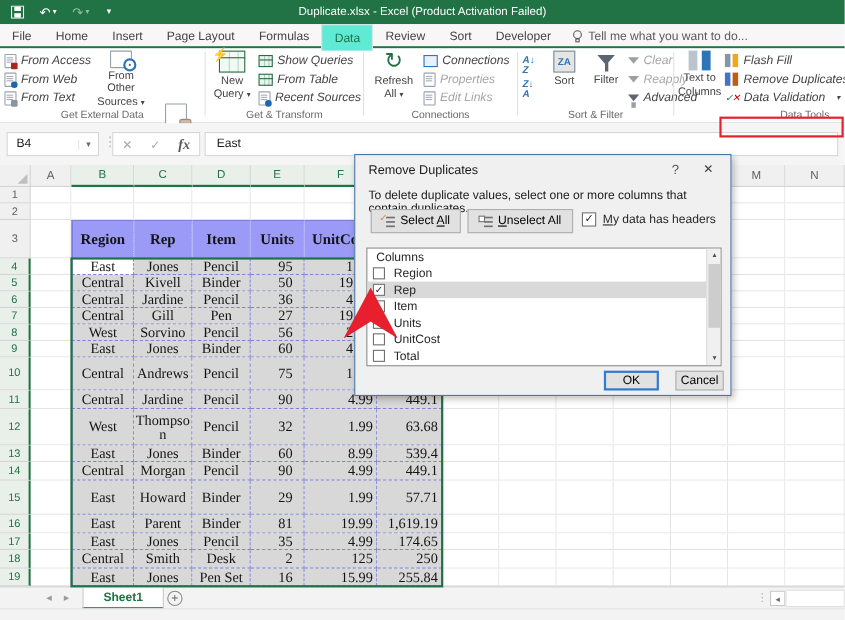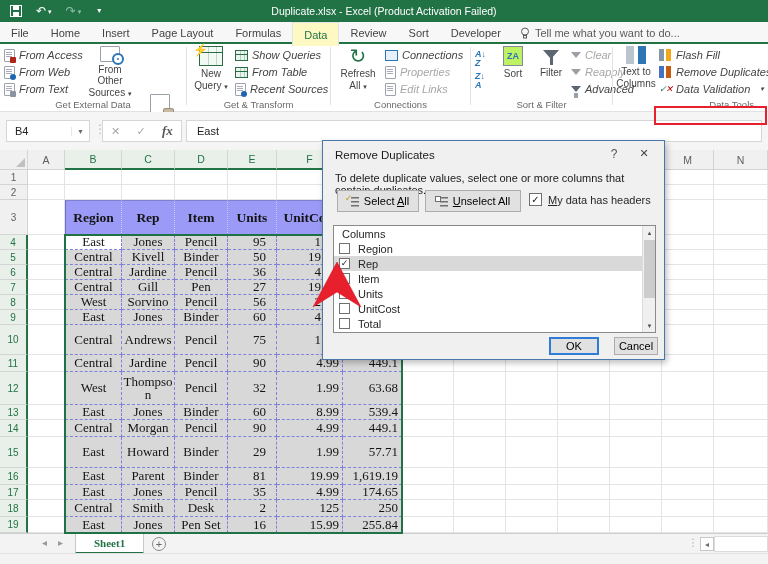--- a/index.html
+++ b/index.html
@@ -14,21 +14,21 @@
   .qat { display:flex; align-items:center; gap:14px; margin-left:10px; color:#fff; }
   .qat .qi { display:inline-flex; align-items:center; font-size:12px; line-height:1; color:#fff; }
   .qi.dim { color:#8fbfa6; }
   .qi .dd { font-size:7px; margin-left:2px; }
   #title-text { position:absolute; left:0; right:0; text-align:center; color:#fff; font-size:10.5px; pointer-events:none; }
   
   #tabrow { position:absolute; left:0; top:22px; width:768px; height:22px; background:#f7f7f7; }
   #tab-underline { position:absolute; left:0; top:42px; width:768px; height:2px; background:#217346; }
   .tabs { display:flex; height:22px; align-items:stretch; }
   .tab { padding:0 11px; display:flex; align-items:center; font-size:11px; color:#444; }
-  .tab.active { background:#fef9c3; color:#217346; border:1px solid #e3e3e3; border-bottom:none; position:relative; z-index:3; height:24px; }
+  .tab.active { background:#5eead4; color:#217346; border:1px solid #e3e3e3; border-bottom:none; position:relative; z-index:3; height:24px; }
   .tellme { display:flex; align-items:center; gap:5px; color:#5b5b5b; padding:0 8px; }
   
   #ribbon { position:absolute; left:0; top:44px; width:768px; height:68px; background:#fff; border-bottom:1px solid #e1e1e1; }
   .rsep { position:absolute; top:3px; height:58px; width:1px; background:#e2e2e2; }
   .rgroup { position:absolute; top:0; height:67px; }
   .glabel { position:absolute; bottom:1px; left:0; right:0; text-align:center; font-size:9.5px; color:#696969; white-space:nowrap; }
   .smallstack { position:absolute; display:flex; flex-direction:column; gap:3px;font-style:italic; }
   .sbtn { display:flex; align-items:center; gap:4px; height:14px; white-space:nowrap; color:#444; }
   .sbtn.dis { color:#a6a6a6; }
   .bigbtn { position:absolute; top:2px; width:46px; height:52px; display:flex; flex-direction:column; align-items:center; justify-content:flex-start; text-align:center; color:#444; }
@@ -51,21 +51,21 @@
       linear-gradient(#2b6b44 0 0) 0 5px/24px 1px no-repeat,
       linear-gradient(#bcd8c8 0 0) 8px 0/1px 20px no-repeat,
       linear-gradient(#bcd8c8 0 0) 16px 0/1px 20px no-repeat,#f2f8f4; position:relative; }
   .bolt { position:absolute; left:-7px; top:-4px; color:#f2a71b; font-size:12px; }
   .refresh-glyph { font-size:20px; color:#217346; line-height:20px; }
   .funnel { width:0; height:0; border-left:8px solid transparent; border-right:8px solid transparent; border-top:9px solid #5c6670; position:relative; }
   .funnel::after { content:""; position:absolute; left:-1.5px; top:-2px; width:3px; height:8px; background:#5c6670; }
   .sfunnel { width:0; height:0; border-left:5px solid transparent; border-right:5px solid transparent; border-top:6px solid #9aa0a6; position:relative; flex:0 0 auto; }
   .sfunnel.blue::before{ content:""; position:absolute; left:-2px; top:1px; width:4px; height:5px; background:#9aa0a6; }
   .sortic { font-size:9px; font-weight:bold; color:#2e75b6; line-height:1; display:flex; flex-direction:column; }
-  .azbox { width:20px; height:20px; border:1px solid #7f8b96; display:flex; align-items:center; justify-content:center; font-size:9px; font-weight:bold; color:#2e75b6; background:#bef264; }
+  .azbox { width:20px; height:20px; border:1px solid #7f8b96; display:flex; align-items:center; justify-content:center; font-size:9px; font-weight:bold; color:#2e75b6; background:#e5e5e5; }
   .cols2 { width:20px; height:18px; background:
      linear-gradient(#b9c4cf 0 0) 0 0/8px 18px no-repeat,
      linear-gradient(#2e75b6 0 0) 12px 0/8px 18px no-repeat; }
   .rd-ic { width:13px; height:12px; background:
      linear-gradient(#4472c4 0 0) 0 0/5px 12px no-repeat,
      linear-gradient(#c55a11 0 0) 7px 0/5px 12px no-repeat; flex:0 0 auto; }
   .dv-ic { font-size:9px; letter-spacing:-1px; flex:0 0 auto; }
   .dv-ic .g{color:#217346;} .dv-ic .r{color:#c00000;}
   #rd-redbox { position:absolute; left:654px; top:62px; width:113px; height:19px; border:2px solid #e8202e; z-index:5; pointer-events:none; }
   
@@ -123,21 +123,21 @@
   #lb-scroll { position:absolute; right:0; top:0; width:13px; height:106px; background:#f0f0f0; border-left:1px solid #dcdcdc; }
   #lb-scroll .sb { position:absolute; left:0; width:13px; height:13px; display:flex; align-items:center; justify-content:center; font-size:6px; color:#505050; }
   #lb-thumb { position:absolute; left:1px; top:14px; width:11px; height:58px; background:#cdcdcd; }
   #btn-ok { left:226px; top:196px; width:50px; height:18px; border:2px solid #2e7cd6; }
   #btn-cancel { left:291px; top:196px; width:44px; height:18px; }
   
   #red-arrow { position:absolute; left:300px; top:255px; z-index:60; pointer-events:none; }
   
   #sheetbar { position:absolute; left:0; top:533px; width:768px; height:20px; background:#f3f3f3; border-top:1px solid #cfcfcf; }
   .snav { position:absolute; top:3px; color:#9a9a9a; font-size:10px; }
-  #sheet-tab { position:absolute; left:75px; top:0; height:20px; padding:0 18px; background:#fff; border-left:1px solid #c9c9c9; border-right:1px solid #c9c9c9; border-bottom:2px solid #217346; display:flex; align-items:center; color:#217346; font-weight:bold;font-family:Liberation Serif, serif; }
+  #sheet-tab { position:absolute; left:75px; top:0; height:20px; padding:0 18px; background:#fff; border-left:1px solid #c9c9c9; border-right:1px solid #c9c9c9; border-bottom:2px solid #217346; display:flex; align-items:center; color:#217346; font-weight:bold; }
   #new-sheet { position:absolute; left:152px; top:3px; width:14px; height:14px; border:1px solid #8a8a8a; border-radius:50%; display:flex; align-items:center; justify-content:center; color:#666; font-size:11px; line-height:1; }
   #sb-dots { position:absolute; left:688px; top:3px; color:#aaa; font-size:10px; }
   #hscroll-btn { position:absolute; left:700px; top:3px; width:14px; height:14px; background:#fff; border:1px solid #c8c8c8; display:flex; align-items:center; justify-content:center; color:#6a6a6a; font-size:8px; }
   #hscroll-track { position:absolute; left:714px; top:2px; width:54px; height:16px; background:#fff; border:1px solid #dcdcdc; }
   #statusbar { position:absolute; left:0; top:553px; width:768px; height:11px; background:#f3f3f3; border-top:1px solid #e1e1e1; }
 </style>
 </head>
 <body>
 
 <div id="app">

